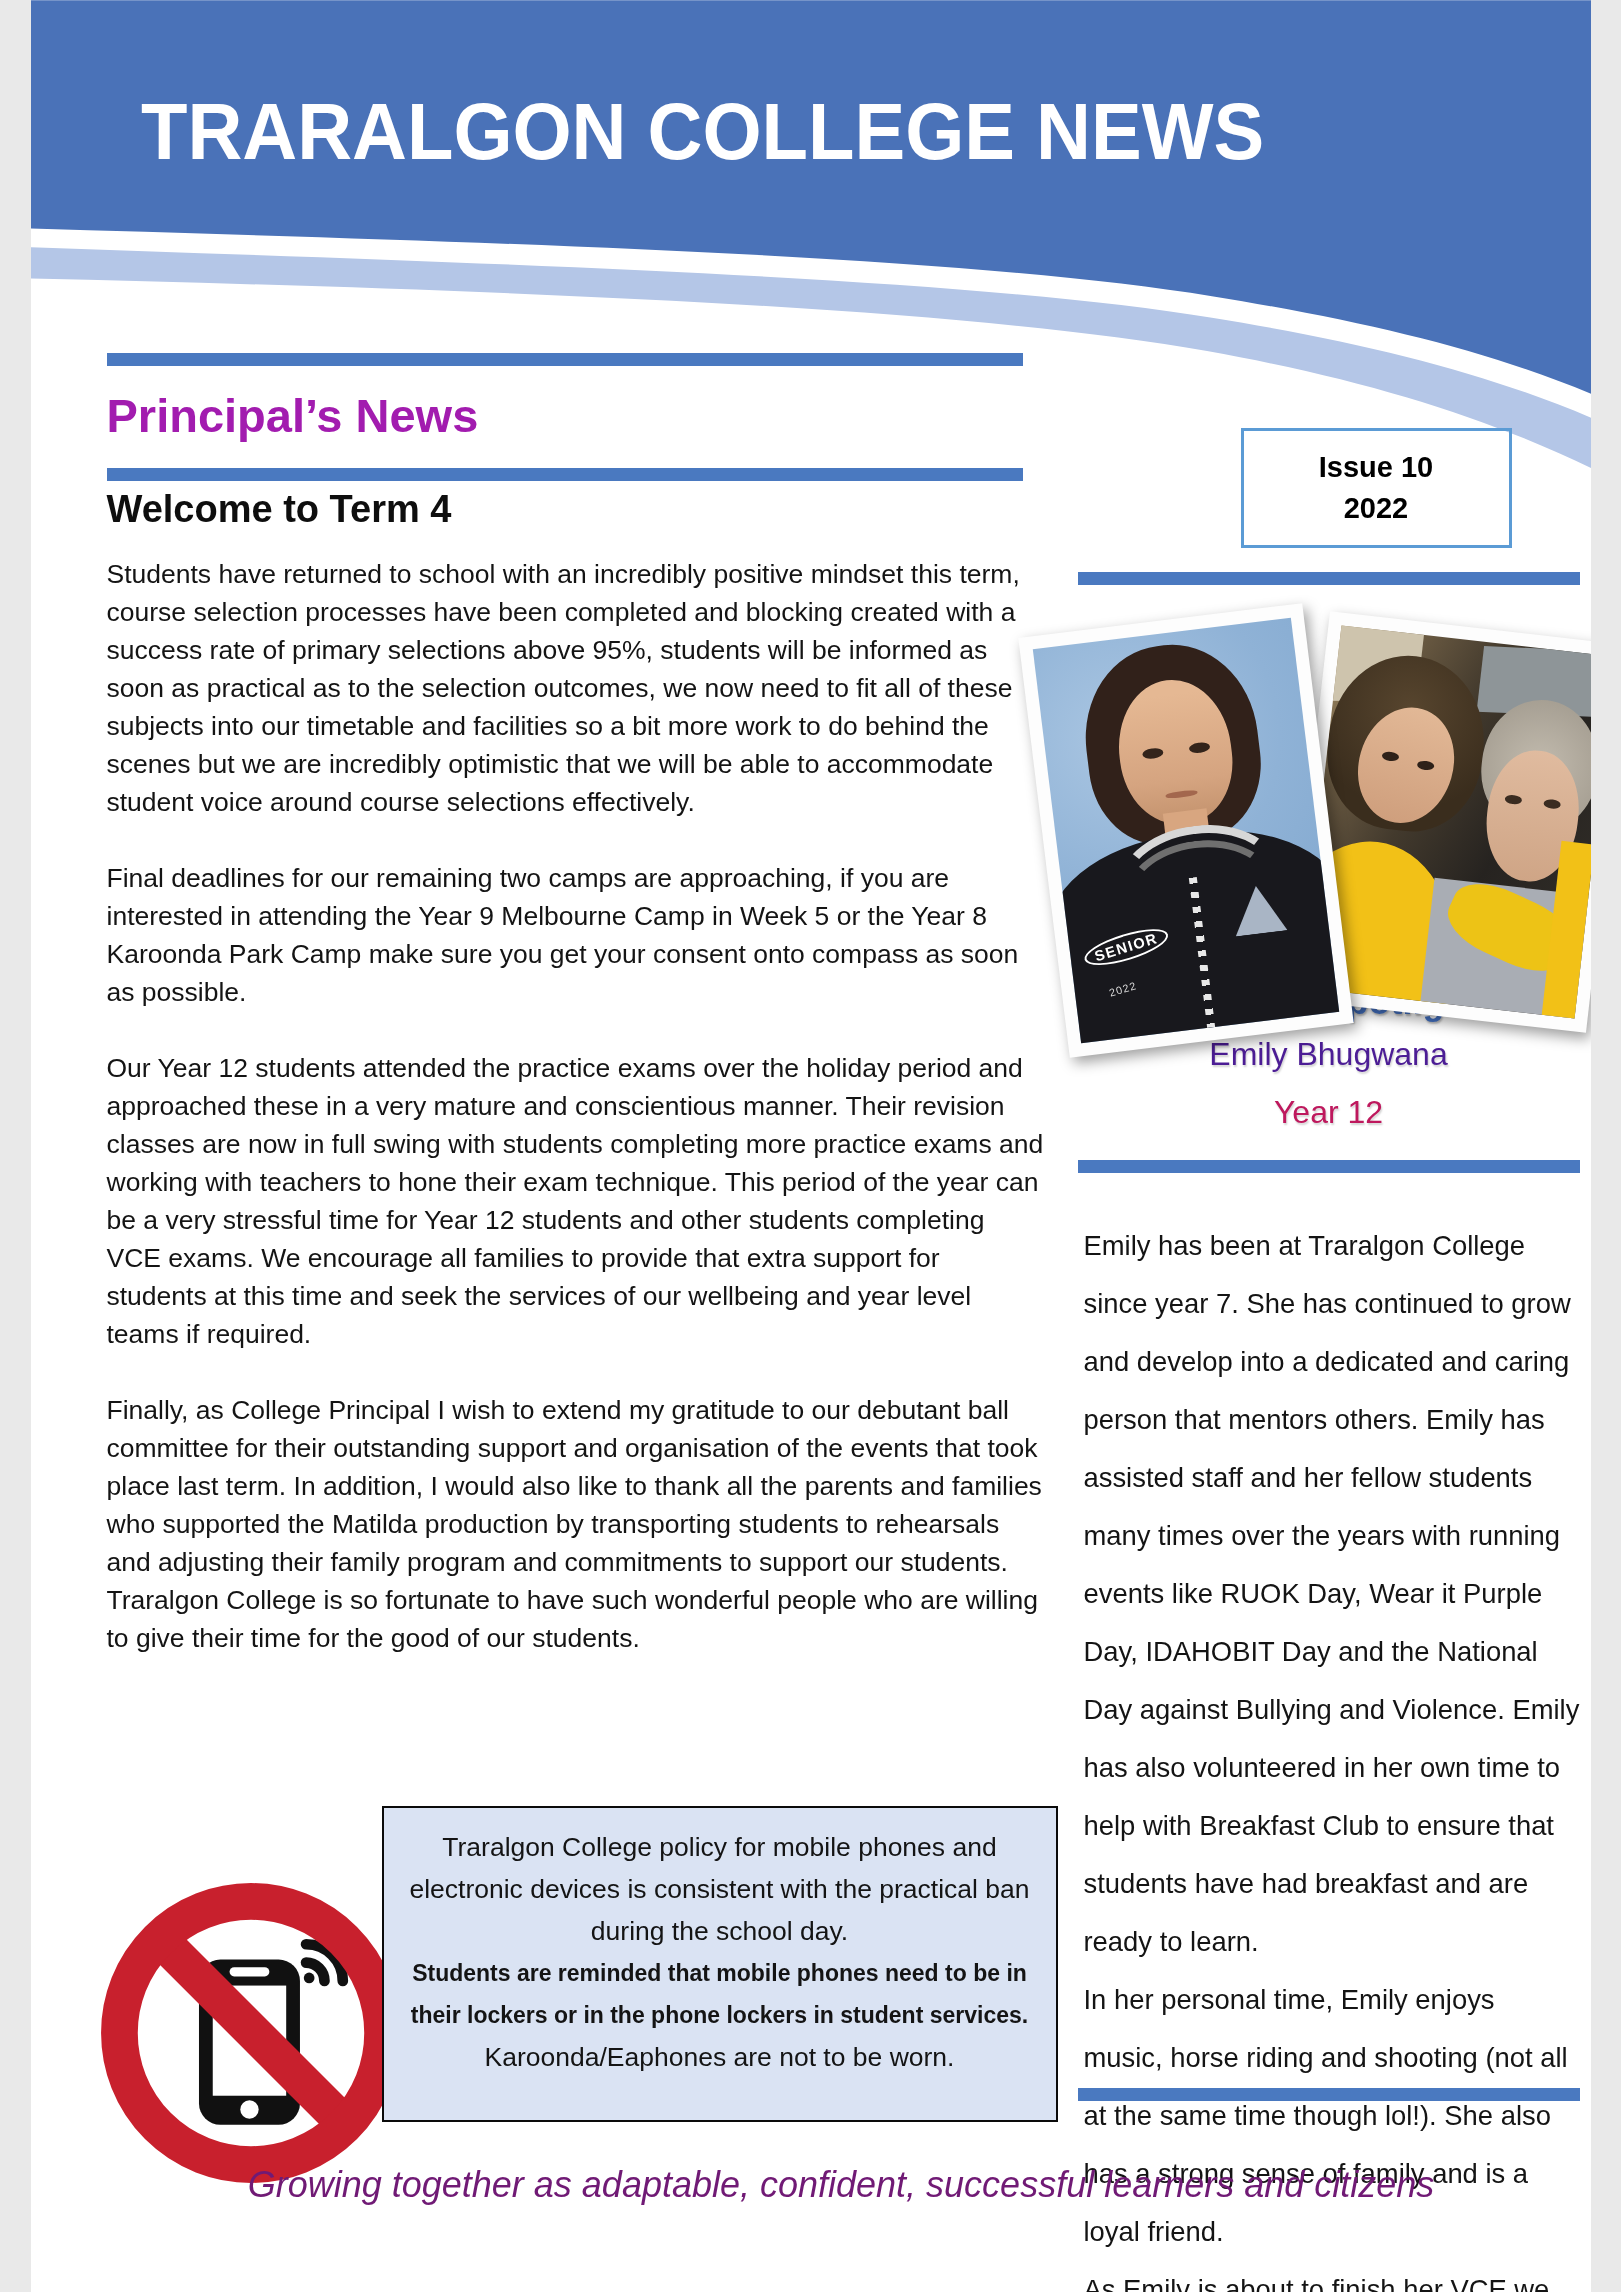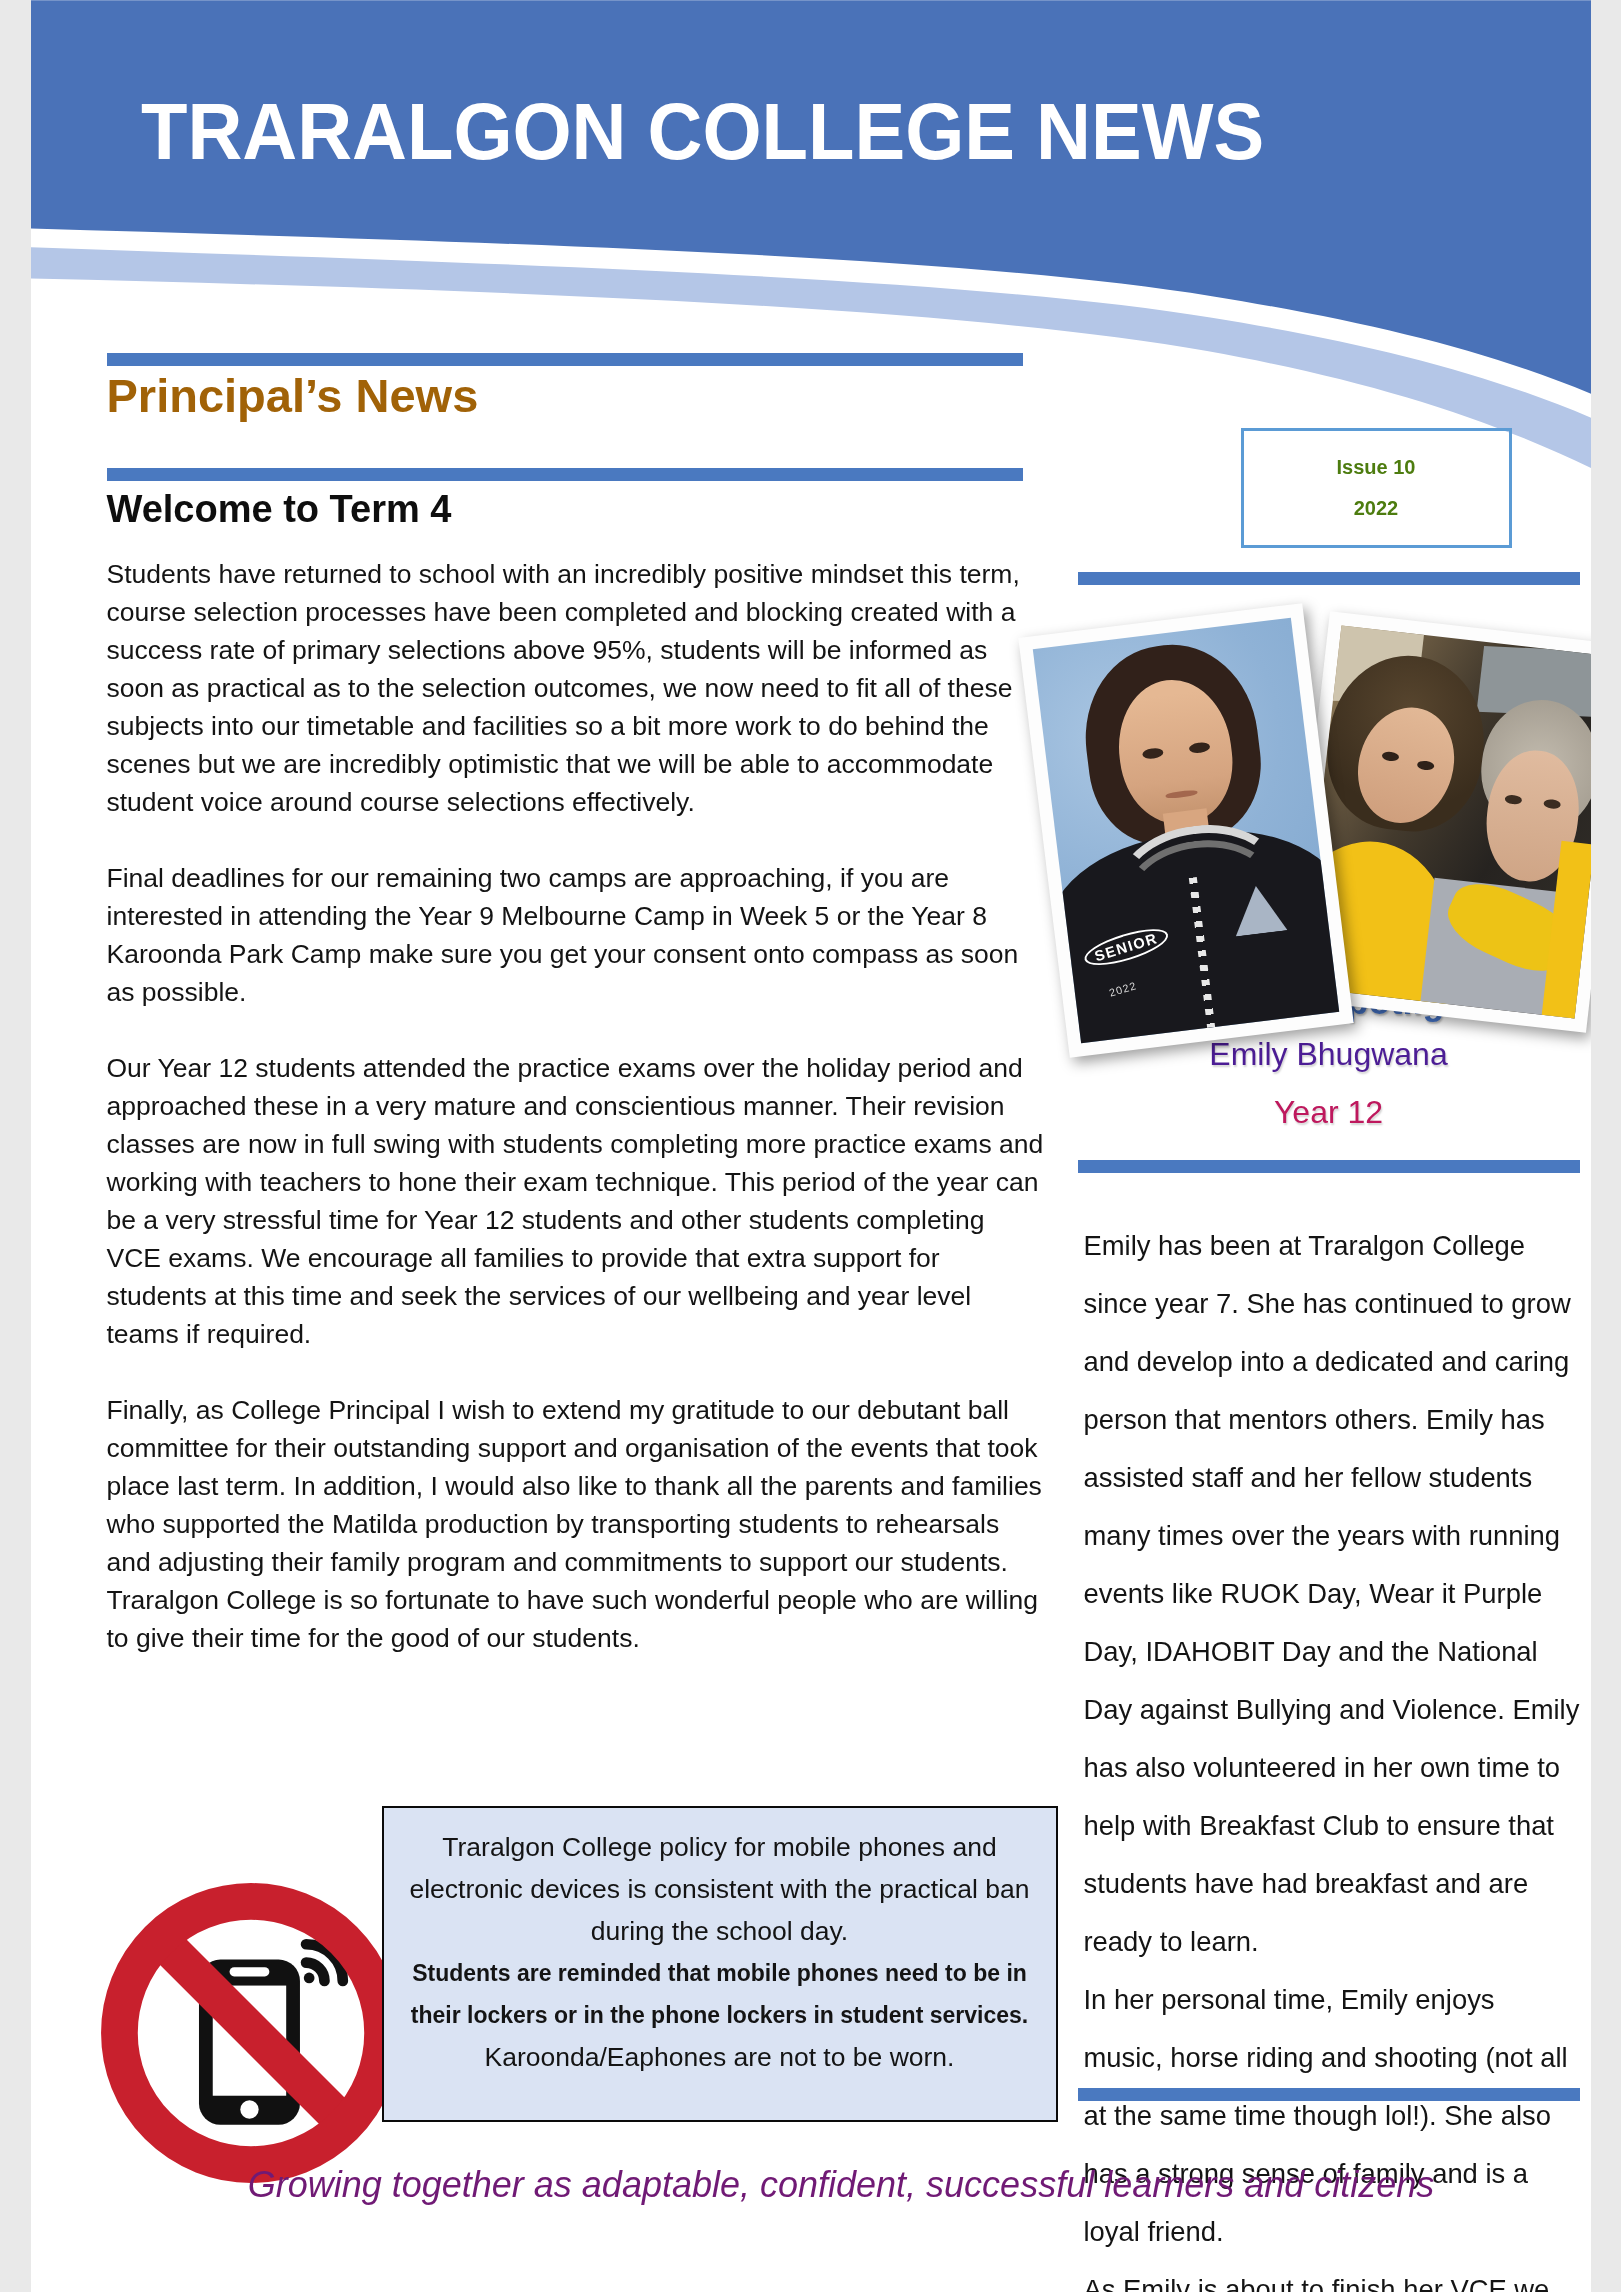--- a/index.html
+++ b/index.html
@@ -11,28 +11,28 @@
   .hdr-title{position:absolute;left:110px;top:86px;font-size:80px;font-weight:bold;color:#ffffff;
              white-space:nowrap;transform:scaleX(0.95);transform-origin:left top;letter-spacing:0px;}
   
   .bar{position:absolute;height:12.7px;background:#4a79c0;}
   .bar-l1{left:76px;top:353px;width:916px;}
   .bar-l2{left:76px;top:468px;width:916px;}
   .bar-r1{left:1047px;top:572px;width:502px;}
   .bar-r2{left:1047px;top:1160px;width:502px;}
   .bar-r3{left:1047px;top:2088px;width:502px;}
   
-  .h-principal{position:absolute;left:76px;top:368px;font-size:47px;font-weight:bold;color:#a16207;}
+  .h-principal{position:absolute;left:76px;top:388px;font-size:47px;font-weight:bold;color:#a21caf;}
   .h-welcome{position:absolute;left:76px;top:488px;font-size:38px;font-weight:bold;color:#0e0e0e;}
   .body-col{position:absolute;left:76px;top:555px;width:939px;font-size:26.5px;line-height:38px;}
   .body-col p{margin:0 0 38px 0;}
   
   .issue-box{position:absolute;left:1210px;top:428px;width:271px;height:120px;border:3.9px solid #5b9bd5;
              box-sizing:border-box;text-align:center;padding-top:15.7px;}
-  .issue-box div{font-size:20px;font-weight:bold;line-height:41px;color:#4d7c0f;}
+  .issue-box div{font-size:29px;font-weight:bold;line-height:41px;color:#000000;}
   
   .photo{position:absolute;background:#fdfdfd;box-shadow:3.9px 5.9px 13.7px rgba(0,0,0,0.38);}
   .photo .inner{position:absolute;left:12.7px;top:12.7px;right:12.7px;bottom:12.7px;overflow:hidden;}
   .photo-l{left:1012px;top:619px;width:286px;height:423px;transform:rotate(-7deg);z-index:3;}
   .photo-r{left:1276px;top:627px;width:302px;height:390px;transform:rotate(6.5deg);z-index:2;}
   .bg-portrait{background:radial-gradient(circle at 30% 25%,#aac6e2 0%,#8fb2d6 45%,#7ba3cc 100%);}
   .pt-hair{position:absolute;left:16%;top:3%;width:66%;height:50%;background:#31211a;border-radius:48% 48% 40% 40%;}
   .pt-face{position:absolute;left:28%;top:12%;width:43%;height:36%;border-radius:50% 50% 45% 48%;
            background:linear-gradient(180deg,#e5b893 10%,#d5a480 70%,#c3926d 100%);}
   .pt-eye{position:absolute;width:8%;height:2.6%;background:#33241b;border-radius:50%;}

